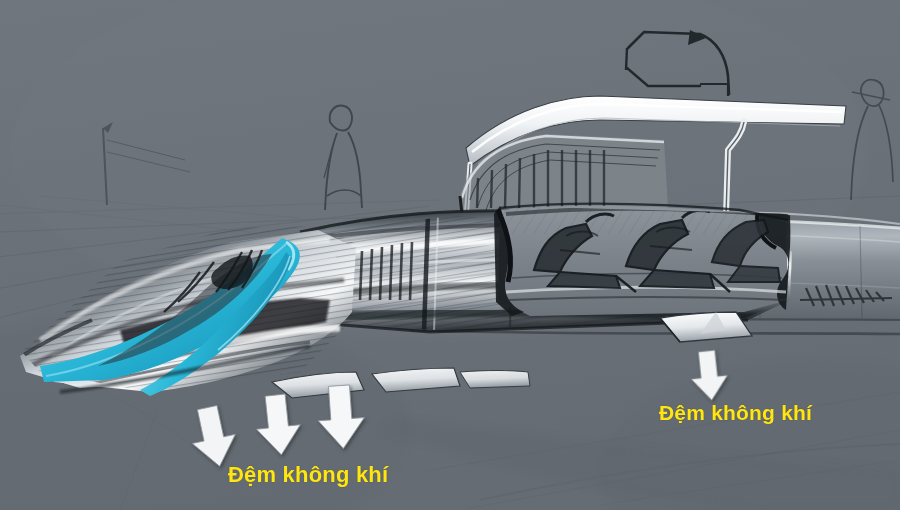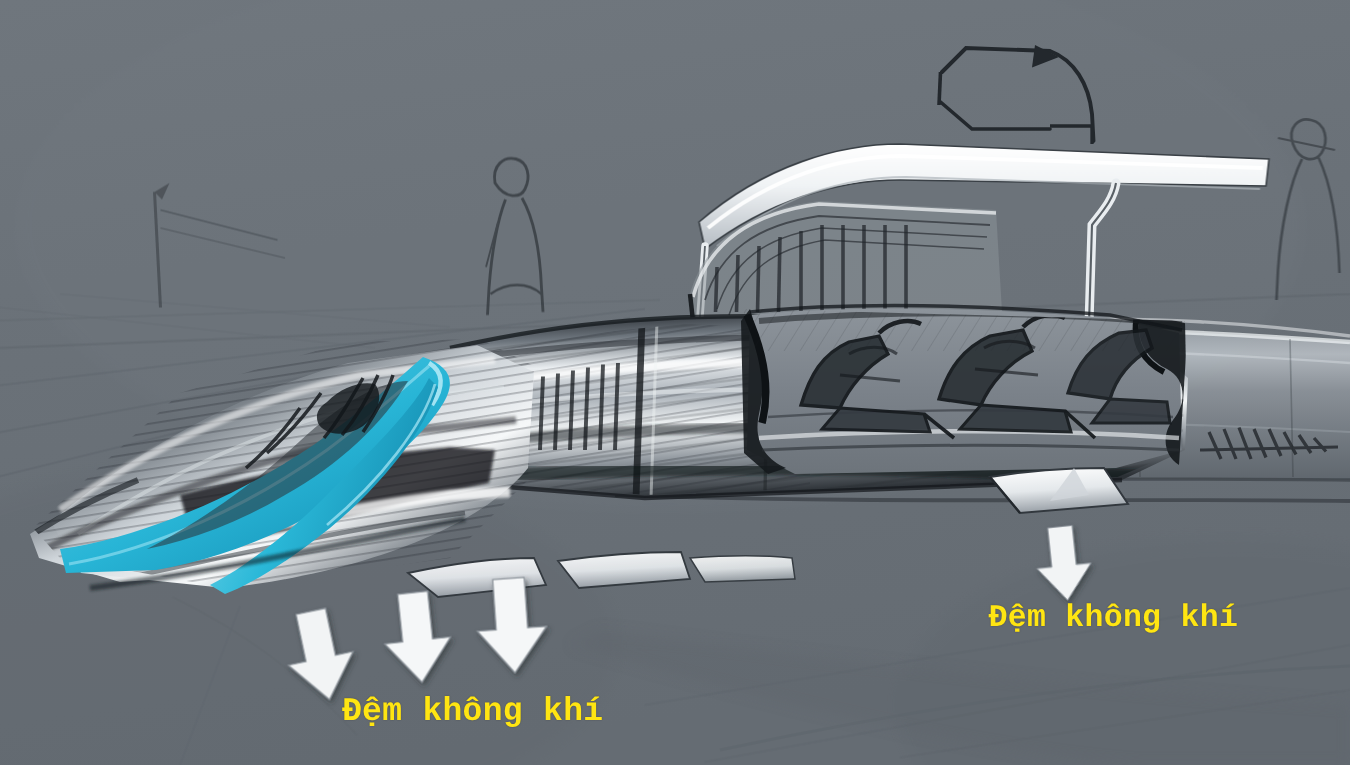--- a/index.html
+++ b/index.html
@@ -10,21 +10,21 @@
     position:relative;
     width:900px;height:510px;
     overflow:hidden;
     background:#6b7279;
     user-select:none;
   }
   #art{position:absolute;inset:0;width:900px;height:510px;display:block;}
 
   .lbl{
     position:absolute;
-    font-family:Liberation Mono, monospace;
+    font-family:Liberation Sans, sans-serif;
     font-weight:bold;
     color:#ffe512;
     white-space:nowrap;
     letter-spacing:.2px;
     text-shadow:0 0 1px rgba(0,0,0,.35);
     line-height:1;
   }
   #label-front{left:228px;top:464px;font-size:22px;}
   #label-rear{left:659px;top:402px;font-size:21px;}
 </style>

